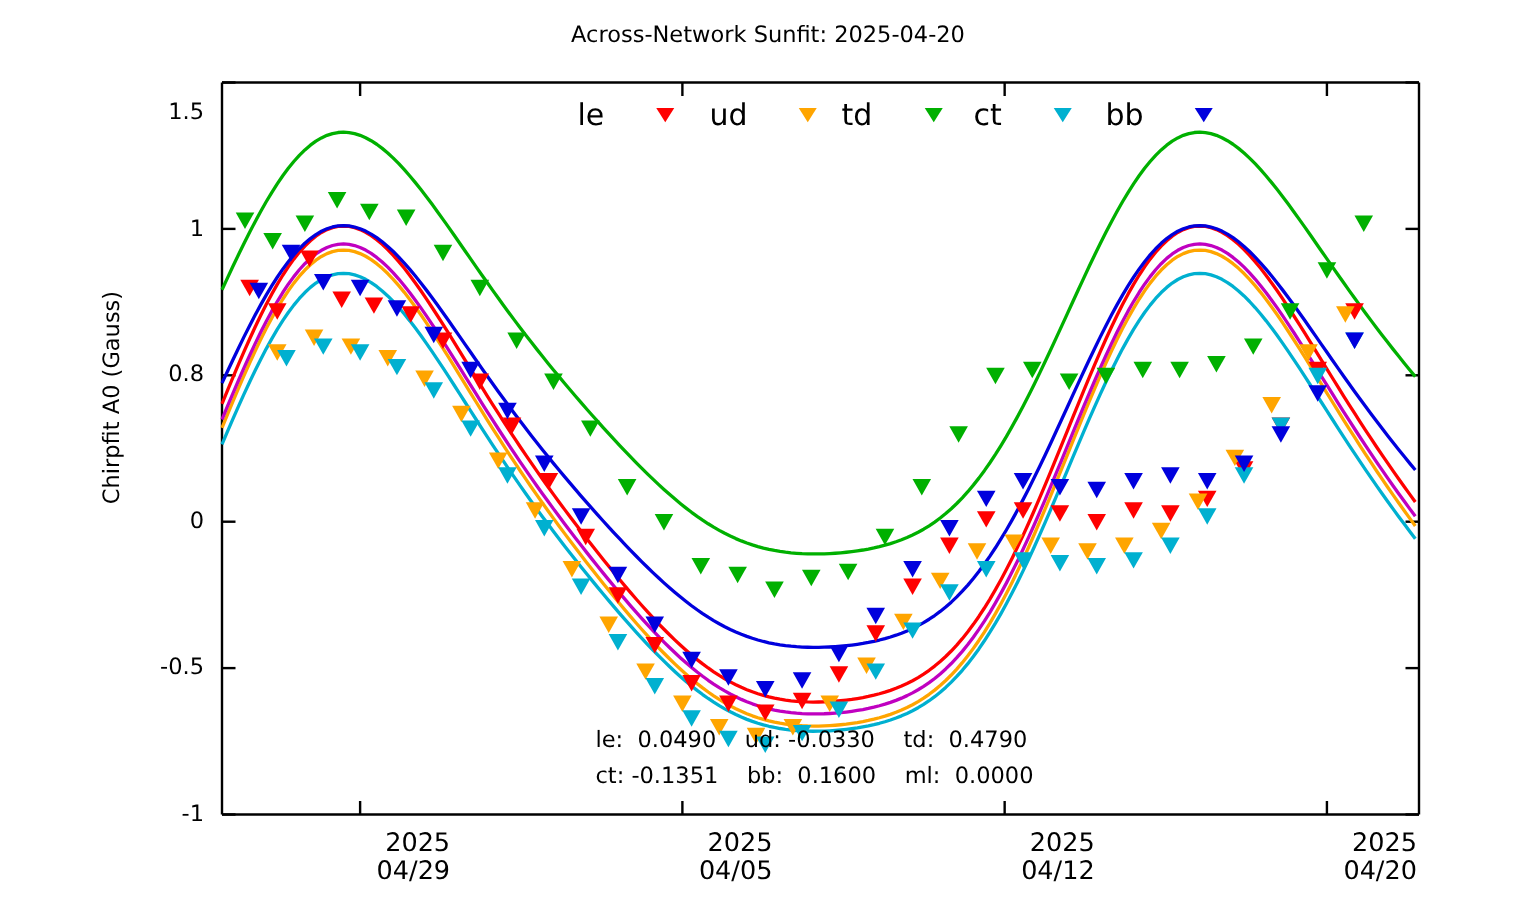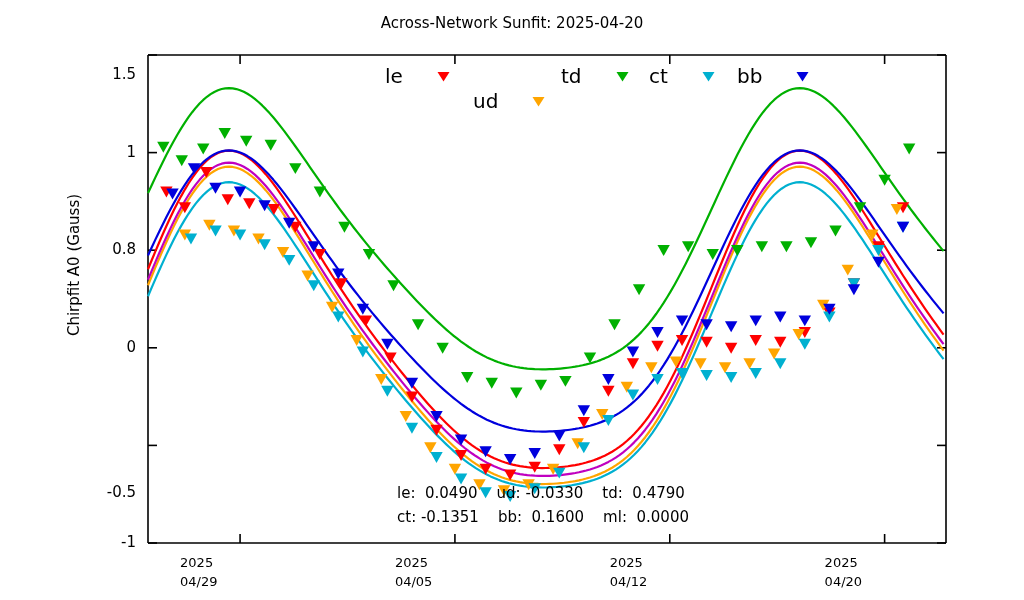--- a/index.html
+++ b/index.html
@@ -43,22 +43,22 @@
   }
   .ytick {
     position: absolute;
     width: 60px;
     text-align: right;
     font-size: 15px;
   }
   .xtick {
     position: absolute;
     width: 120px;
-    text-align: left;
-    font-size: 13px;
+    text-align: right;
+    font-size: 17px;
     line-height: 19px;
   }
   .legend-item {
     position: absolute;
     font-size: 20px;
     white-space: nowrap;
   }
   .legend-label {
     display: inline-block;
   }
@@ -84,21 +84,21 @@
 
   <div class="chart-title">Across-Network Sunfit: 2025-04-20</div>
 
   <div class="ylabel">Chirpfit A0 (Gauss)</div>
 
   <div id="yticks">
       <div class="ytick" style="left: 76px; top: 45px; margin-top: 20px;">1.5</div>
       <div class="ytick" style="left: 76px; top: 142.6px;">1</div>
       <div class="ytick" style="left: 76px; top: 240.2px;">0.8</div>
       <div class="ytick" style="left: 76px; top: 337.8px;">0</div>
-      <div class="ytick" style="left: 76px; top: 435.4px; margin-top: 48px;">-0.5</div>
+      <div class="ytick" style="left: 76px; top: 435.4px;">-0.5</div>
       <div class="ytick" style="left: 76px; top: 533px;">-1</div>
     </div>
   <div id="xticks">
       <div class="xtick" style="left: 180.077px; top: 553px;"><span>2025</span><br><span>04/29</span></div>
       <div class="xtick" style="left: 394.923px; top: 553px;"><span>2025</span><br><span>04/05</span></div>
       <div class="xtick" style="left: 609.769px; top: 553px;"><span>2025</span><br><span>04/12</span></div>
       <div class="xtick" style="left: 824.615px; top: 553px;"><span>2025</span><br><span>04/20</span></div>
     </div>
 
   <svg id="plot" width="1024" height="600">
@@ -292,21 +292,21 @@
         <polygon points="847.7230769230769,284.156 860.123076923077,284.156 853.9230769230769,295.13" fill="#0000dd"></polygon>
         <polygon points="872.2769230769231,256.82800000000003 884.6769230769232,256.82800000000003 878.4769230769232,267.802" fill="#0000dd"></polygon>
         <polygon points="896.8307692307693,221.692 909.2307692307694,221.692 903.0307692307694,232.666" fill="#0000dd"></polygon>
       </g>
   </svg>
 
   <div id="legend">
       <div class="legend-item" style="left: 385px; top: 64px;"><span class="legend-label">le</span><span class="legend-marker"><svg width="13" height="11" viewBox="0 0 13 11">
             <polygon points="0.5,1 12.5,1 6.5,10.5" fill="#ff0000"></polygon>
           </svg></span></div>
-      <div class="legend-item" style="left: 473px; top: 64px; margin-top: 25px;"><span class="legend-label">ud</span><span class="legend-marker"><svg width="13" height="11" viewBox="0 0 13 11">
+      <div class="legend-item" style="left: 473px; top: 64px;"><span class="legend-label">ud</span><span class="legend-marker"><svg width="13" height="11" viewBox="0 0 13 11">
             <polygon points="0.5,1 12.5,1 6.5,10.5" fill="#ffa500"></polygon>
           </svg></span></div>
       <div class="legend-item" style="left: 561px; top: 64px;"><span class="legend-label">td</span><span class="legend-marker"><svg width="13" height="11" viewBox="0 0 13 11">
             <polygon points="0.5,1 12.5,1 6.5,10.5" fill="#00b000"></polygon>
           </svg></span></div>
       <div class="legend-item" style="left: 649px; top: 64px; text-decoration: underline;"><span class="legend-label">ct</span><span class="legend-marker"><svg width="13" height="11" viewBox="0 0 13 11">
             <polygon points="0.5,1 12.5,1 6.5,10.5" fill="#00b0d0"></polygon>
           </svg></span></div>
       <div class="legend-item" style="left: 737px; top: 64px;"><span class="legend-label">bb</span><span class="legend-marker"><svg width="13" height="11" viewBox="0 0 13 11">
             <polygon points="0.5,1 12.5,1 6.5,10.5" fill="#0000dd"></polygon>

